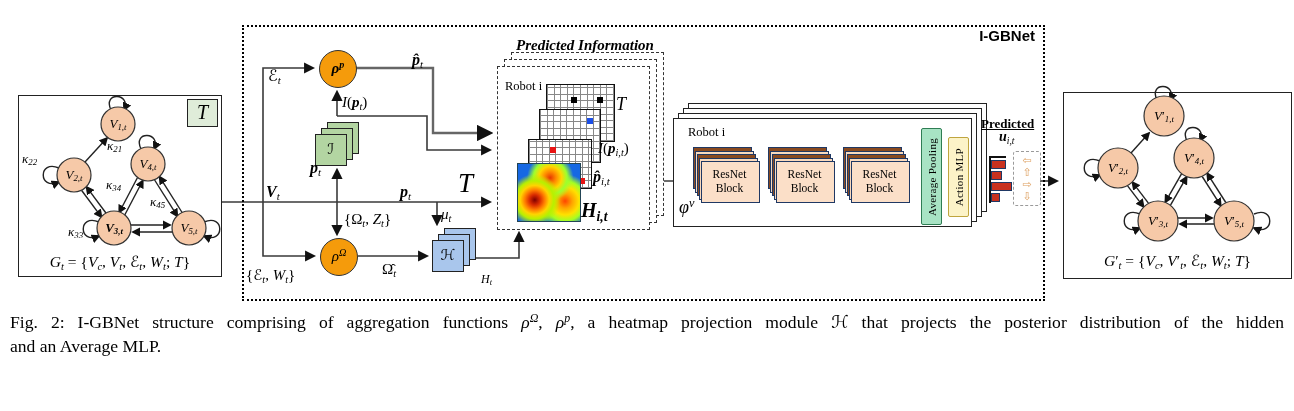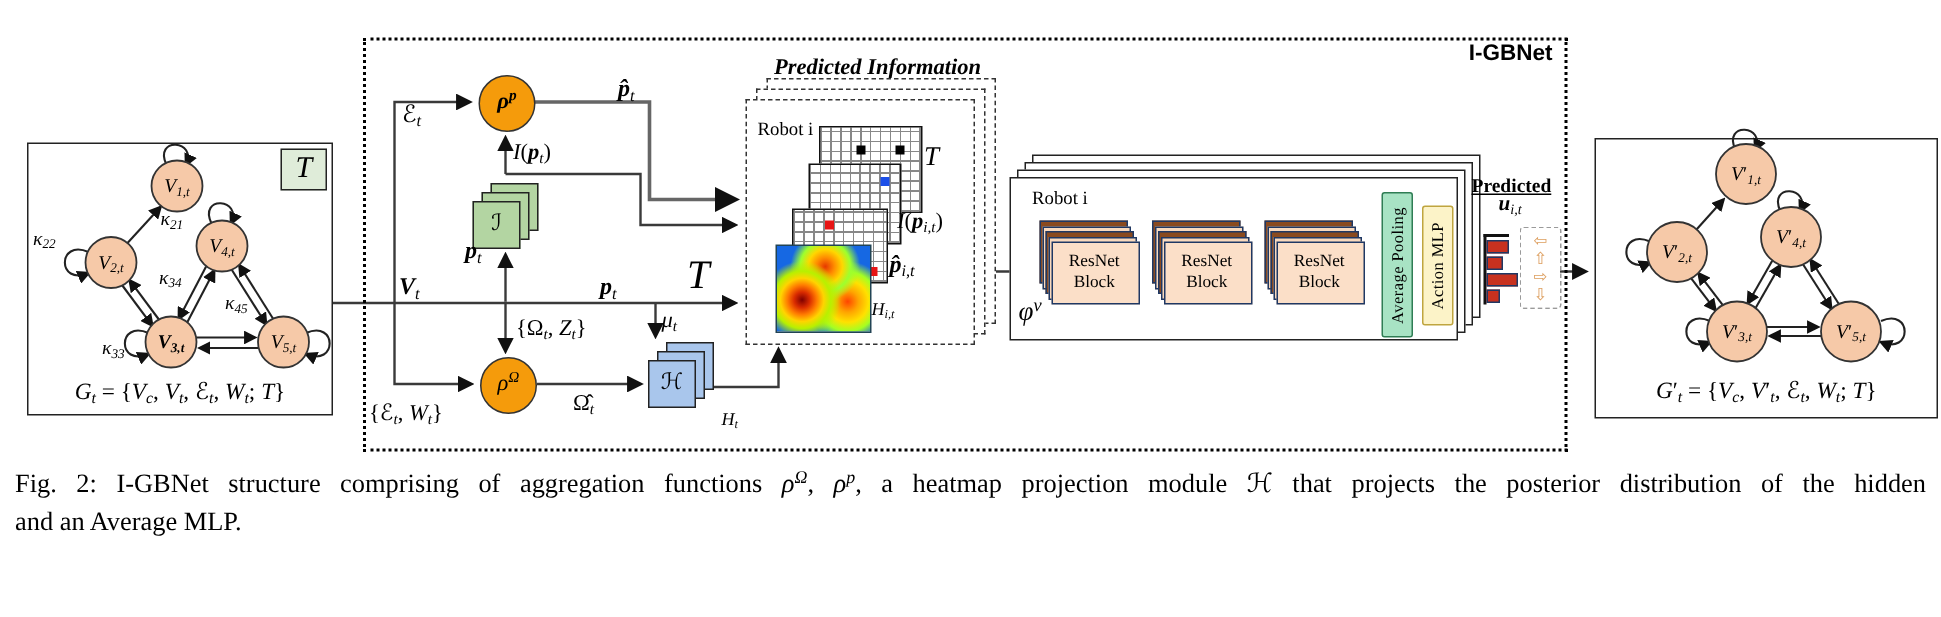--- a/index.html
+++ b/index.html
@@ -180,21 +180,21 @@
       <div class="cell" style="left:47px;top:8px;background:#1c4fe8;"></div>
     </div>
     <div class="grid" style="left:30px;top:72px;width:62px;height:48px;">
       <div class="cell" style="left:21px;top:7px;background:#e81414;"></div>
       <div class="cell" style="left:50px;top:38px;background:#e81414;"></div>
     </div>
     <div class="heat" style="left:19px;top:96px;"></div>
     <div class="m" style="left:118px;top:28px;font-size:18px;"><span class="rt cal">T</span></div>
     <div class="m" style="left:100px;top:74px;"><span class="rt it">I</span><span class="rt">(</span><span class="rt bit">p</span><span class="rt sub">i,t</span><span class="rt">)</span></div>
     <div class="m" style="left:95px;top:102px;font-size:16px;"><span class="rt bit">p̂</span><span class="rt sub">i,t</span></div>
-    <div class="m" style="left:83px;top:133px;font-size:12px;"><span class="rt it">H</span><span class="rt sub">i,t</span></div>
+    <div class="m" style="left:83px;top:133px;font-size:20px;font-weight:bold;"><span class="rt it">H</span><span class="rt sub">i,t</span></div>
   </div>
 
   <div class="rpanel" style="left:688px;top:103px;width:297px;height:107px;"></div>
   <div class="rpanel" style="left:683px;top:108px;width:297px;height:107px;"></div>
   <div class="rpanel" style="left:678px;top:113px;width:297px;height:107px;"></div>
   <div class="rpanel" style="left:673px;top:118px;width:297px;height:107px;">
     <div class="robot" style="position:absolute;left:14px;top:6px;">Robot i</div>
     <div class="m" style="left:5px;top:78px;font-size:18px;"><span class="rt it">φ</span><span class="rt sup">v</span></div>
 
     <div>

